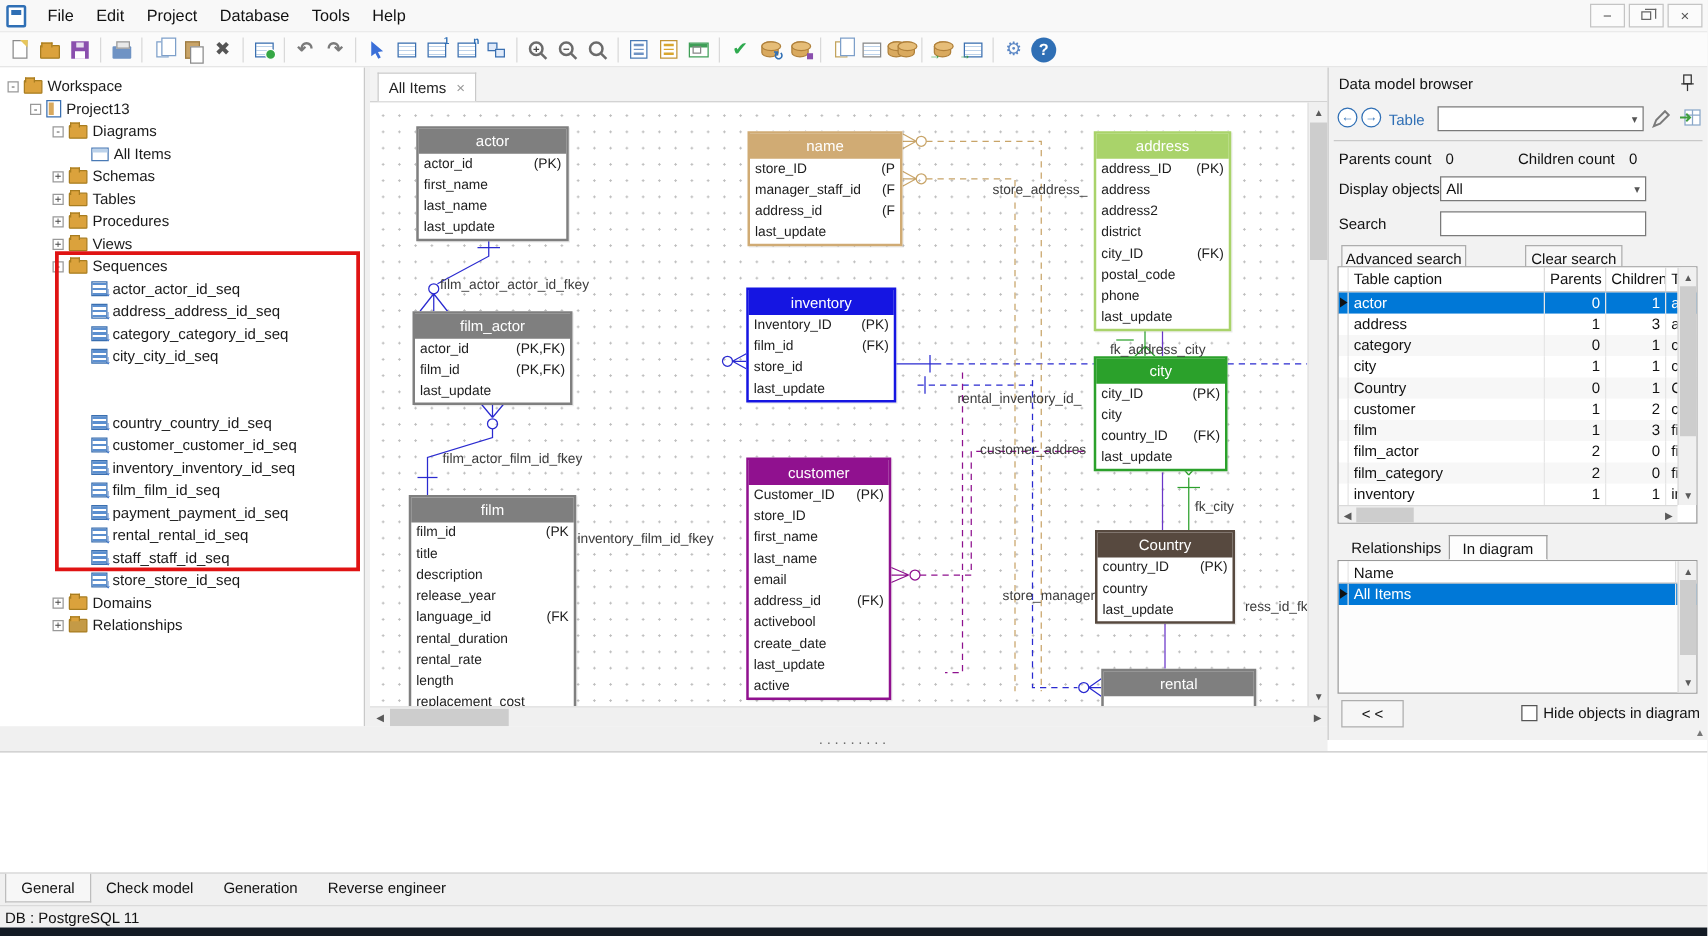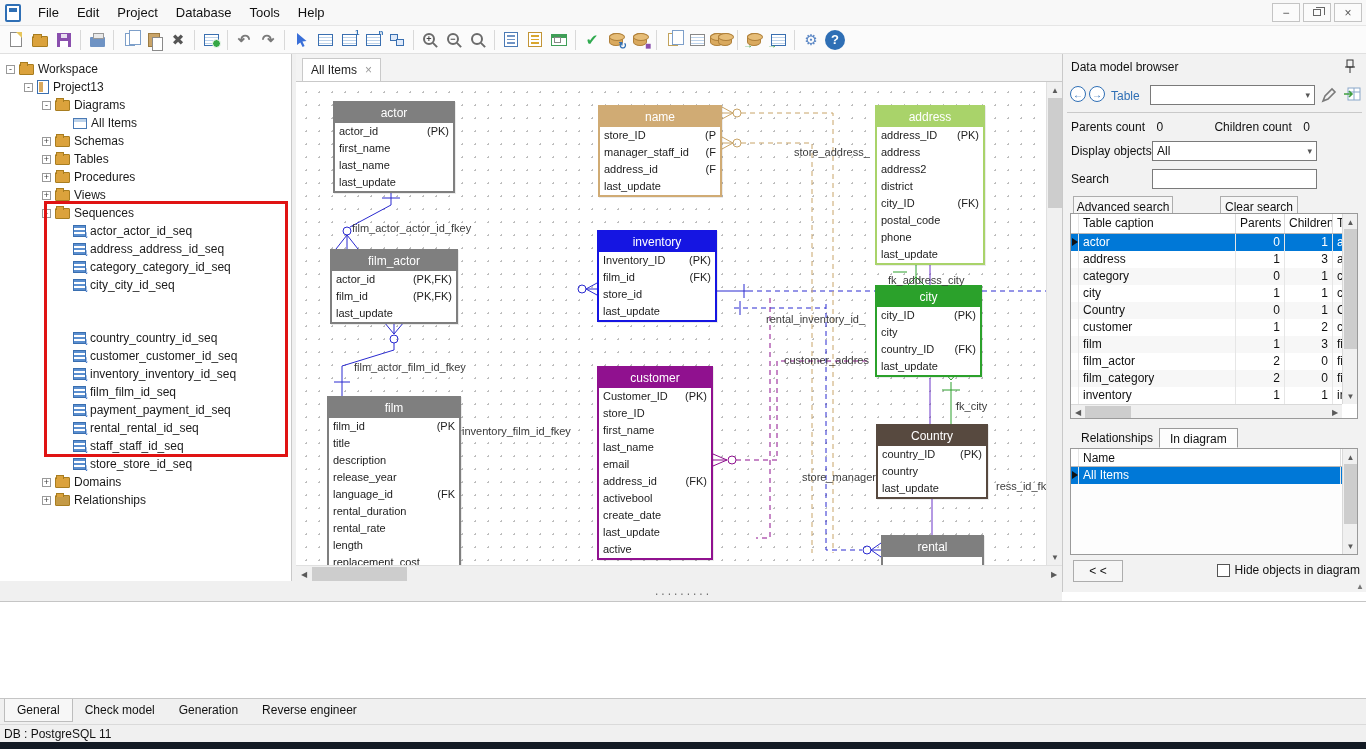--- a/index.html
+++ b/index.html
@@ -691,21 +691,21 @@
               </div>
               <div class="tbl-f">
                 <span>country</span>
                 <span class="key"></span>
               </div>
               <div class="tbl-f">
                 <span>last_update</span>
                 <span class="key"></span>
               </div>
             </div>
-            <div class="tbl" style="left: 585px; top: 453px; width: 103px; border: 2px solid rgb(127, 127, 127);">
+            <div class="tbl" style="left: 585px; top: 453px; width: 124px; border: 2px solid rgb(127, 127, 127);">
               <div class="tbl-h" style="background: rgb(127, 127, 127);">rental</div>
               <div class="tbl-f">
                 <span></span>
                 <span class="key"></span>
               </div>
             </div>
           </div>
         <div id="canvas-labels">
             <span class="lbl" style="left: 56px; top: 140px;">film_actor_actor_id_fkey</span>
             <span class="lbl" style="left: 498px; top: 64px;">store_address_</span>

